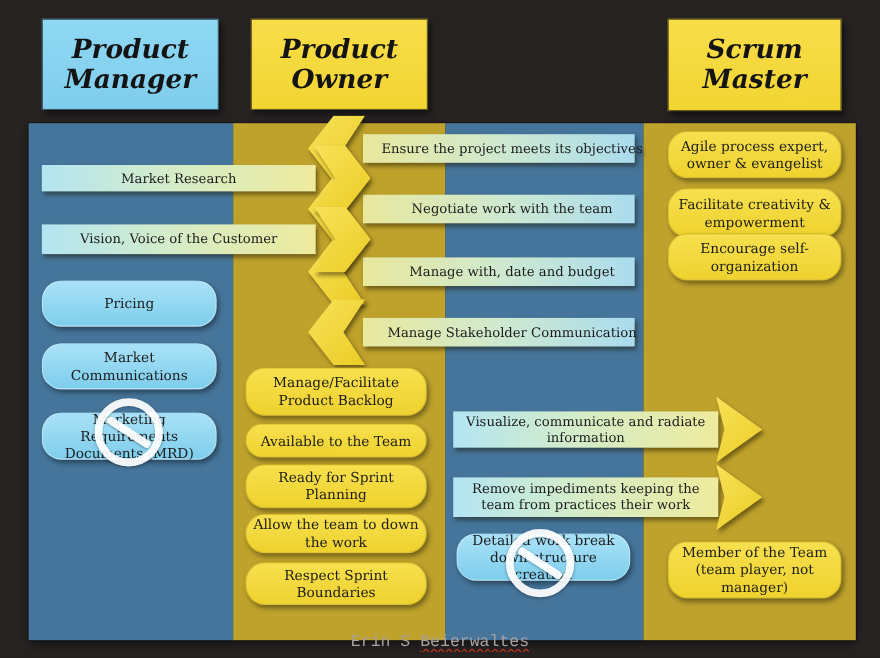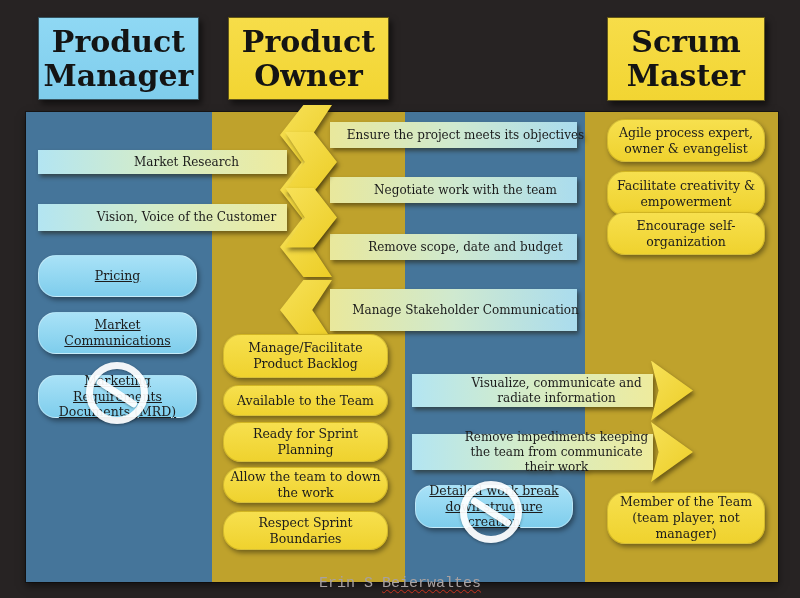--- a/index.html
+++ b/index.html
@@ -3,56 +3,57 @@
 <meta charset="utf-8">
 <style>
   html,body{margin:0;padding:0;background:#272323;}
   .stage{
     position:relative;width:800px;height:598px;background:#272323;
     font-family:"DejaVu Serif", serif;color:#1c1c1c;overflow:hidden;
   }
   
   .hdr{
     position:absolute;display:flex;align-items:center;justify-content:center;
-    text-align:center;font-weight:bold;font-size:30px;line-height:1.12;
+    text-align:center;font-weight:bold;font-size:24px;line-height:1.12;
     border:1px solid rgba(0,0,0,.6);box-shadow:3px 4px 6px rgba(0,0,0,.55);
     color:#141414;
+    font-style:italic;
   }
   .hdr.blue{background:linear-gradient(180deg,#8fd8f4,#7fcdec);}
   .hdr.yellow{background:linear-gradient(180deg,#f7dd49,#f2d532);}
   
   .content{position:absolute;left:26px;top:112px;width:752px;height:470px;
     outline:1px solid rgba(0,0,0,.35);box-shadow:0 4px 8px rgba(0,0,0,.5);}
   .col{position:absolute;top:0;height:100%;}
   .col.blue{background:#45759a;}
   .col.gold{background:#bfa22c;}
   
   .arrow{position:absolute;filter:drop-shadow(2px 3px 2px rgba(30,22,0,.5));}
   .arrow .bar{
     position:absolute;inset:0;display:flex;align-items:center;justify-content:center;
     text-align:center;font-size:12px;line-height:1.25;color:#1b1b1b;
   }
-  .arrow.to-right .bar{background:linear-gradient(90deg,#b3e5f2 0%,#d3ecca 45%,#eeeb9d 100%);padding-left:48px;}
+  .arrow.to-right .bar{background:linear-gradient(90deg,#b3e5f2 0%,#d3ecca 45%,#eeeb9d 100%);}
   .arrow.to-left  .bar{background:linear-gradient(90deg,#e9e89c 0%,#cfe9cf 50%,#aadcee 100%);padding-left:24px;}
   .arrow .bar.nowrap{white-space:nowrap;}
   .head{position:absolute;top:50%;transform:translateY(-50%);
     background:linear-gradient(135deg,#f7e158,#eccd25);}
   .head.chev-r{right:-50px;width:52px;height:60px;
     clip-path:polygon(0% 0%,55% 0%,100% 50%,55% 100%,0% 100%,38% 50%);}
   .head.chev-l{left:-50px;width:52px;height:60px;
     clip-path:polygon(100% 0%,45% 0%,0% 50%,45% 100%,100% 100%,62% 50%);}
   .head.tri-r{right:-40px;width:42px;height:60px;
     clip-path:polygon(0% 0%,100% 50%,0% 100%,18% 50%);}
   
   .box{
     position:absolute;display:flex;align-items:center;justify-content:center;
     text-align:center;font-size:12.5px;line-height:1.26;padding:2px 5px;box-sizing:border-box;
     border-radius:18px;box-shadow:2px 3px 5px rgba(0,0,0,.4);color:#1c1c1c;
   }
-  .box.blue{background:linear-gradient(180deg,#a9e2f7,#7ecdec);border:1px solid rgba(255,255,255,.35);text-decoration:underline;}
+  .box.blue{background:linear-gradient(180deg,#a9e2f7,#7ecdec);border:1px solid rgba(255,255,255,.35);}
   .box.yellow{background:linear-gradient(180deg,#f7e04e,#efd22e);border:1px solid rgba(120,95,0,.25);}
   
   .nosym{
     position:absolute;width:62px;height:62px;border-radius:50%;
     border:7px solid rgba(255,255,255,.93);box-sizing:border-box;
     box-shadow:0 1px 3px rgba(0,0,0,.35), inset 0 1px 2px rgba(0,0,0,.25);
   }
   .nosym::before{
     content:"";position:absolute;left:50%;top:50%;width:46px;height:7px;border-radius:3px;
     background:rgba(255,255,255,.93);transform:translate(-50%,-50%) rotate(33deg);
@@ -87,43 +88,43 @@
   <div class="arrow to-left" style="left:330px;top:122px;width:247px;height:26px">
     <div class="head chev-l"></div>
     <div class="bar nowrap">Ensure the project meets its objectives</div>
   </div>
   <div class="arrow to-left" style="left:330px;top:177px;width:247px;height:26px">
     <div class="head chev-l"></div>
     <div class="bar nowrap">Negotiate work with the team</div>
   </div>
   <div class="arrow to-left" style="left:330px;top:234px;width:247px;height:26px">
     <div class="head chev-l"></div>
-    <div class="bar nowrap">Remove scope, date and budget</div>
+    <div class="bar nowrap">Manage with, date and budget</div>
   </div>
-  <div class="arrow to-left" style="left:330px;top:289px;width:247px;height:42px">
+  <div class="arrow to-left" style="left:330px;top:289px;width:247px;height:26px">
     <div class="head chev-l"></div>
     <div class="bar nowrap">Manage Stakeholder Communication</div>
   </div>
 
   <div class="arrow to-right" style="left:38px;top:150px;width:249px;height:24px">
     <div class="head chev-r"></div>
     <div class="bar nowrap">Market Research</div>
   </div>
   <div class="arrow to-right" style="left:38px;top:204px;width:249px;height:27px">
     <div class="head chev-r"></div>
     <div class="bar nowrap">Vision, Voice of the Customer</div>
   </div>
 
   <div class="arrow to-right" style="left:412px;top:374px;width:241px;height:33px">
     <div class="head tri-r"></div>
     <div class="bar">Visualize, communicate and radiate information</div>
   </div>
   <div class="arrow to-right" style="left:412px;top:434px;width:241px;height:36px">
     <div class="head tri-r"></div>
-    <div class="bar">Remove impediments keeping the team from communicate their work</div>
+    <div class="bar">Remove impediments keeping the team from practices their work</div>
   </div>
 
   <div class="box blue" style="left:38px;top:255px;width:159px;height:42px">Pricing</div>
   <div class="box blue" style="left:38px;top:312px;width:159px;height:42px">Market Communications</div>
   <div class="box blue" style="left:38px;top:375px;width:159px;height:43px">Marketing Requirements Documents (MRD)</div>
 
   <div class="box yellow" style="left:223px;top:334px;width:165px;height:44px">Manage/Facilitate Product Backlog</div>
   <div class="box yellow" style="left:223px;top:385px;width:165px;height:31px">Available to the Team</div>
   <div class="box yellow" style="left:223px;top:422px;width:165px;height:40px">Ready for Sprint Planning</div>
   <div class="box yellow" style="left:223px;top:467px;width:165px;height:36px">Allow the team to down the work</div>

